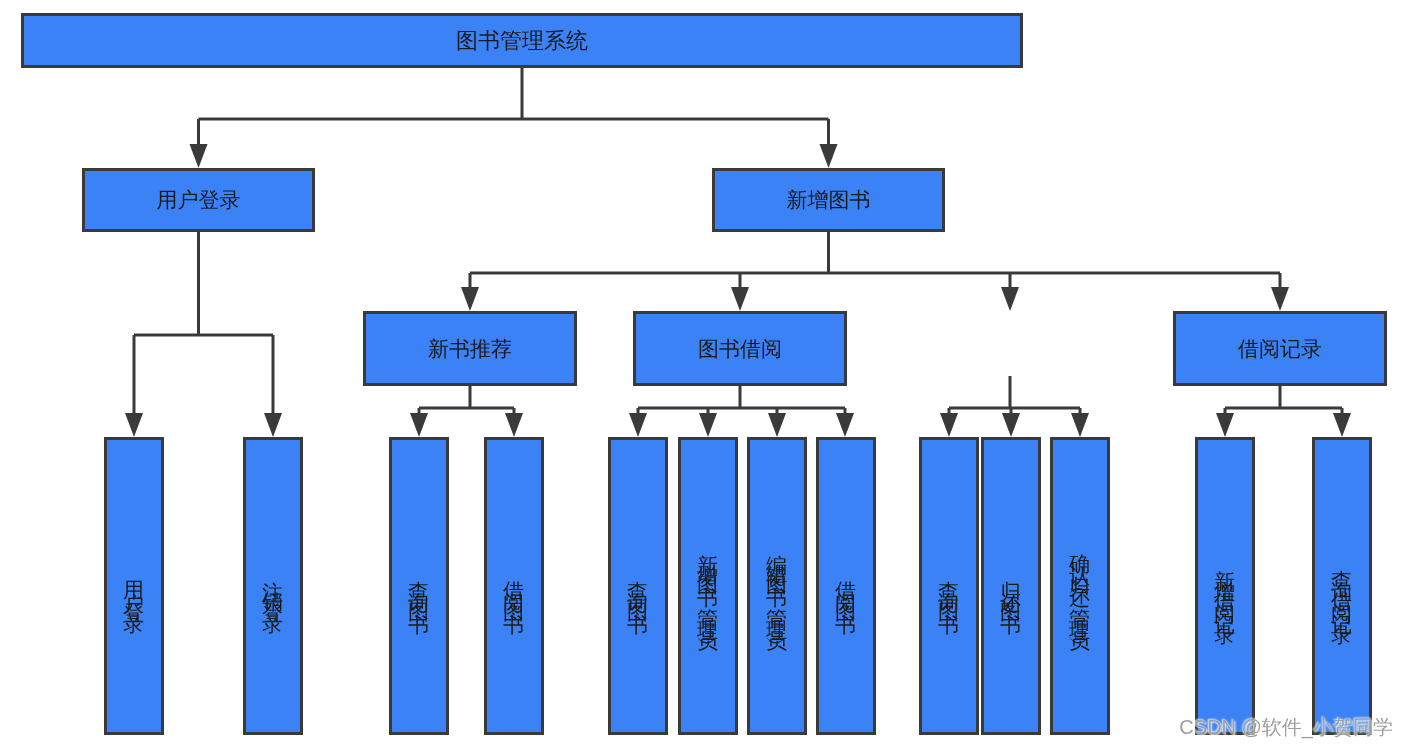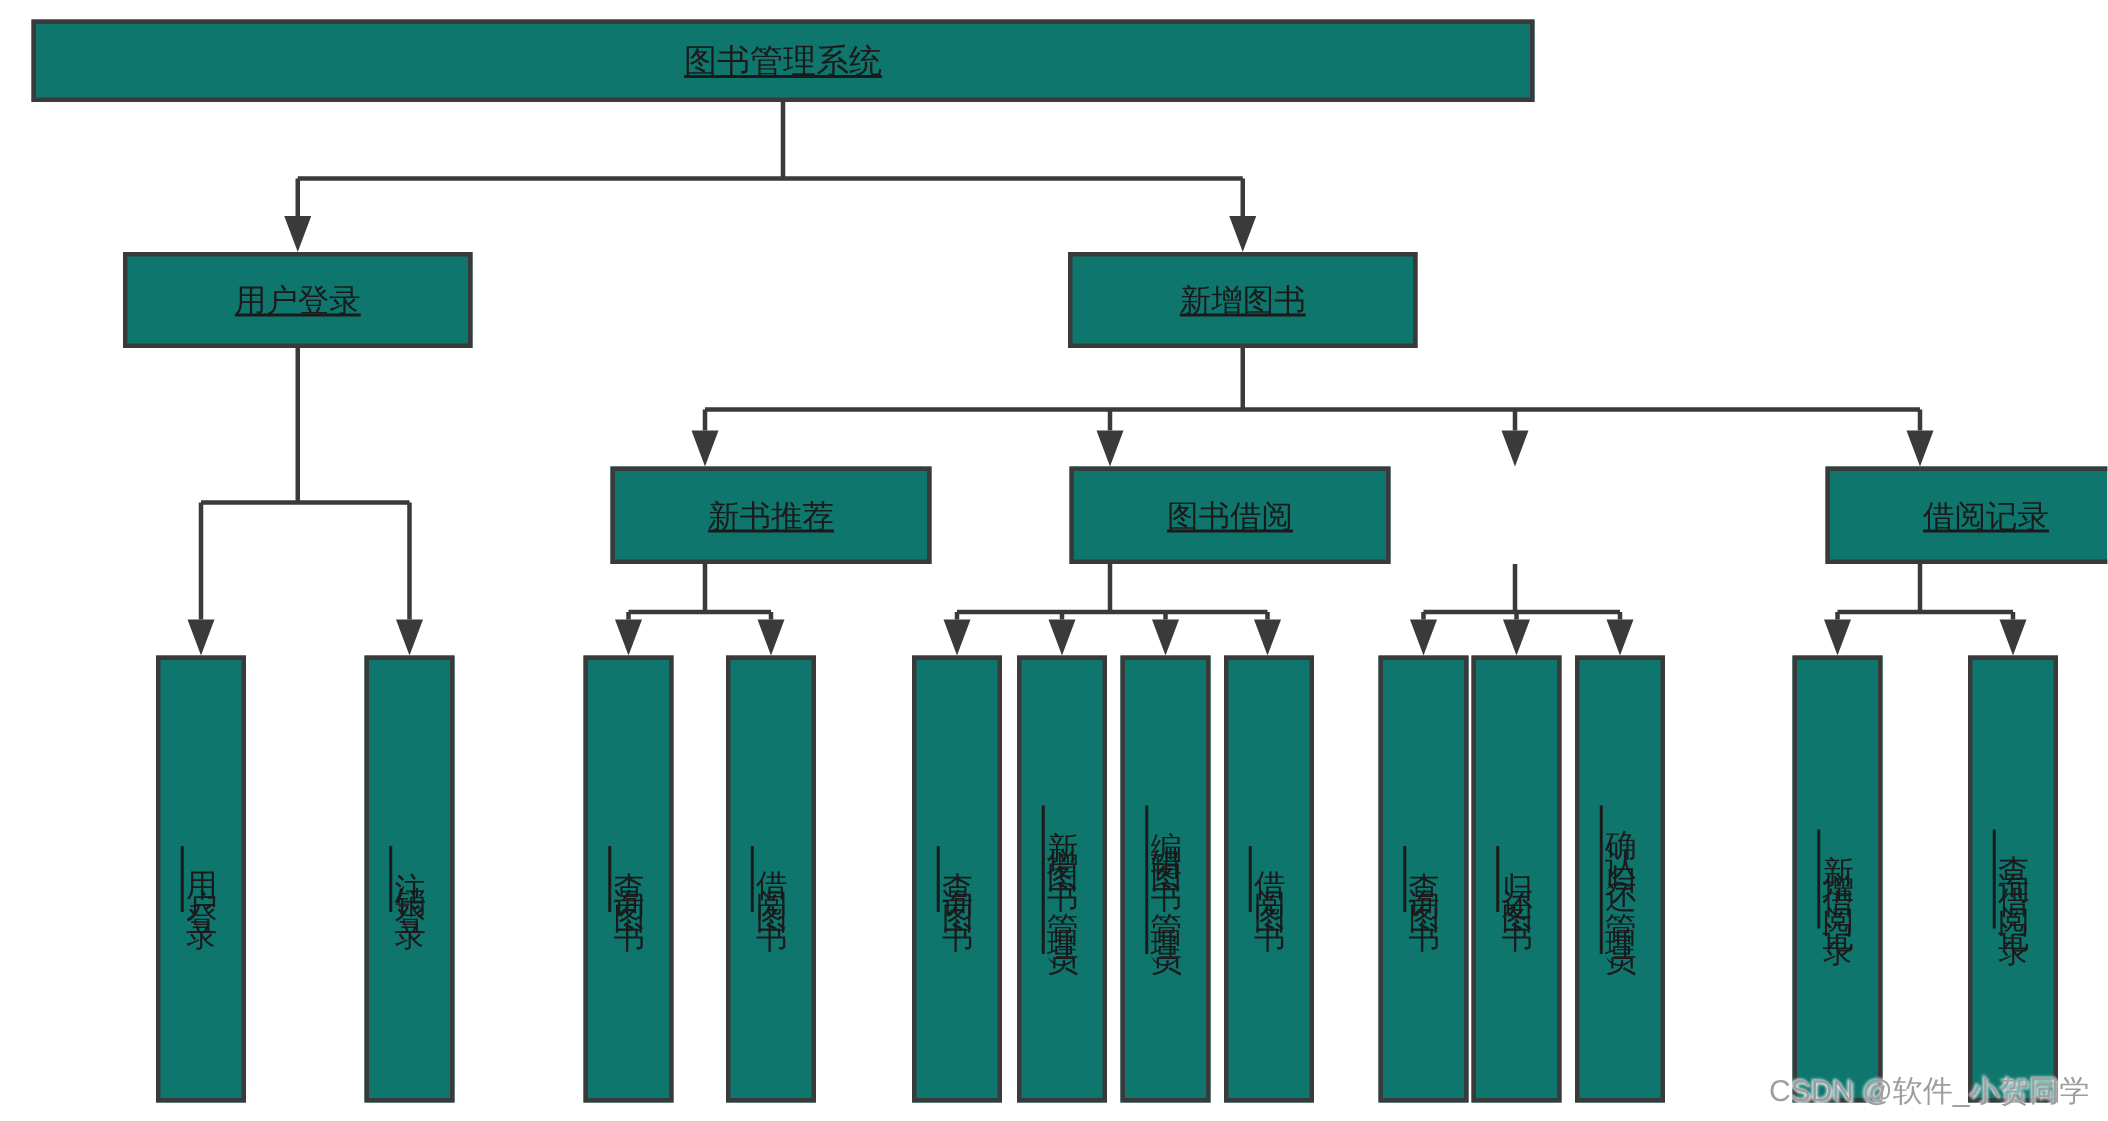--- a/index.html
+++ b/index.html
@@ -26,50 +26,48 @@
     fill: none;
   }
   svg.connectors polygon {
     fill: #3a3a3a;
     stroke: none;
   }
 
   .box {
     position: absolute;
     border: 3px solid #3a3a3a;
-    background: #0f766e;
+    background: #3b82f6;
     display: flex;
     align-items: center;
     justify-content: center;
     color: #1a1a1a;
-    text-decoration: underline;
   }
 
   .root-box {
     left: 21px; top: 13px;
     width: 1002px; height: 55px;
     font-size: 22px;
   }
 
   .l2-box {
     top: 168px;
     width: 233px; height: 64px;
     font-size: 21px;
   }
   .l2-user  { left: 82px; }
   .l2-book  { left: 712px; }
 
   .l3-box {
     top: 311px;
-    width: 214px; height: 65px;
+    width: 214px; height: 75px;
     font-size: 21px;
-    margin-left: 44px;
   }
   .l3-a { left: 363px; }
-  .l3-b { left: 669px; }
+  .l3-b { left: 633px; }
   .l3-c { left: 903px; }
   .l3-d { left: 1173px; }
 
   .leaf {
     top: 437px;
     width: 60px; height: 298px;
     font-size: 21px;
     writing-mode: vertical-rl;
     letter-spacing: 11px;
     line-height: 1;

